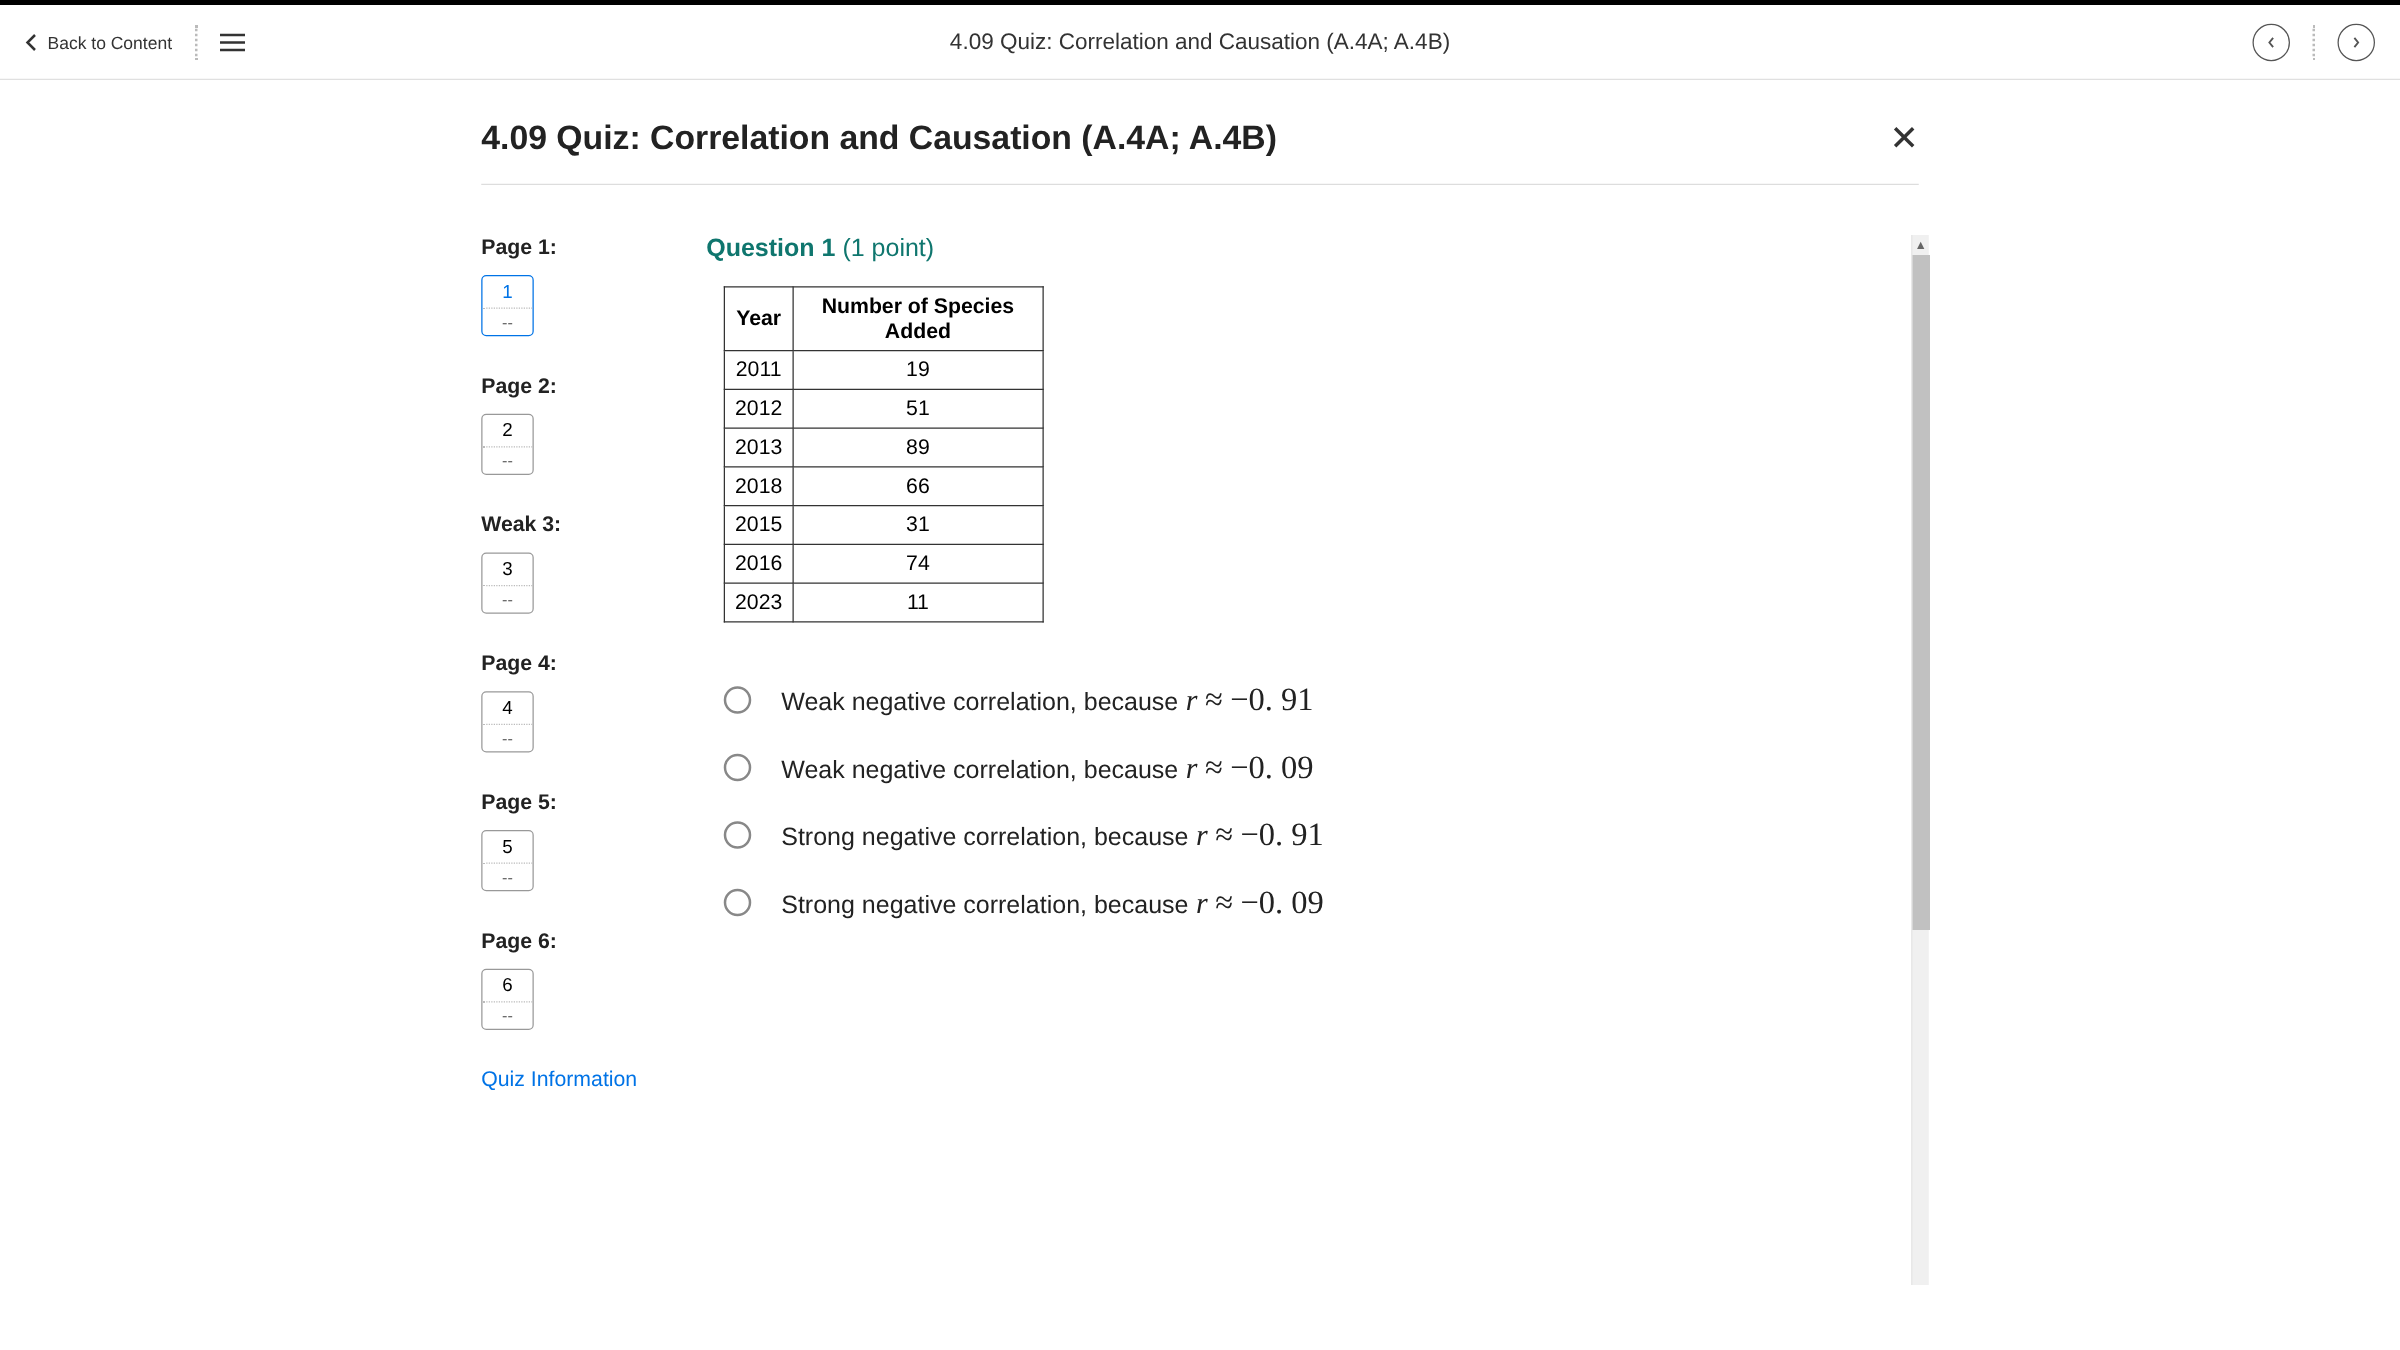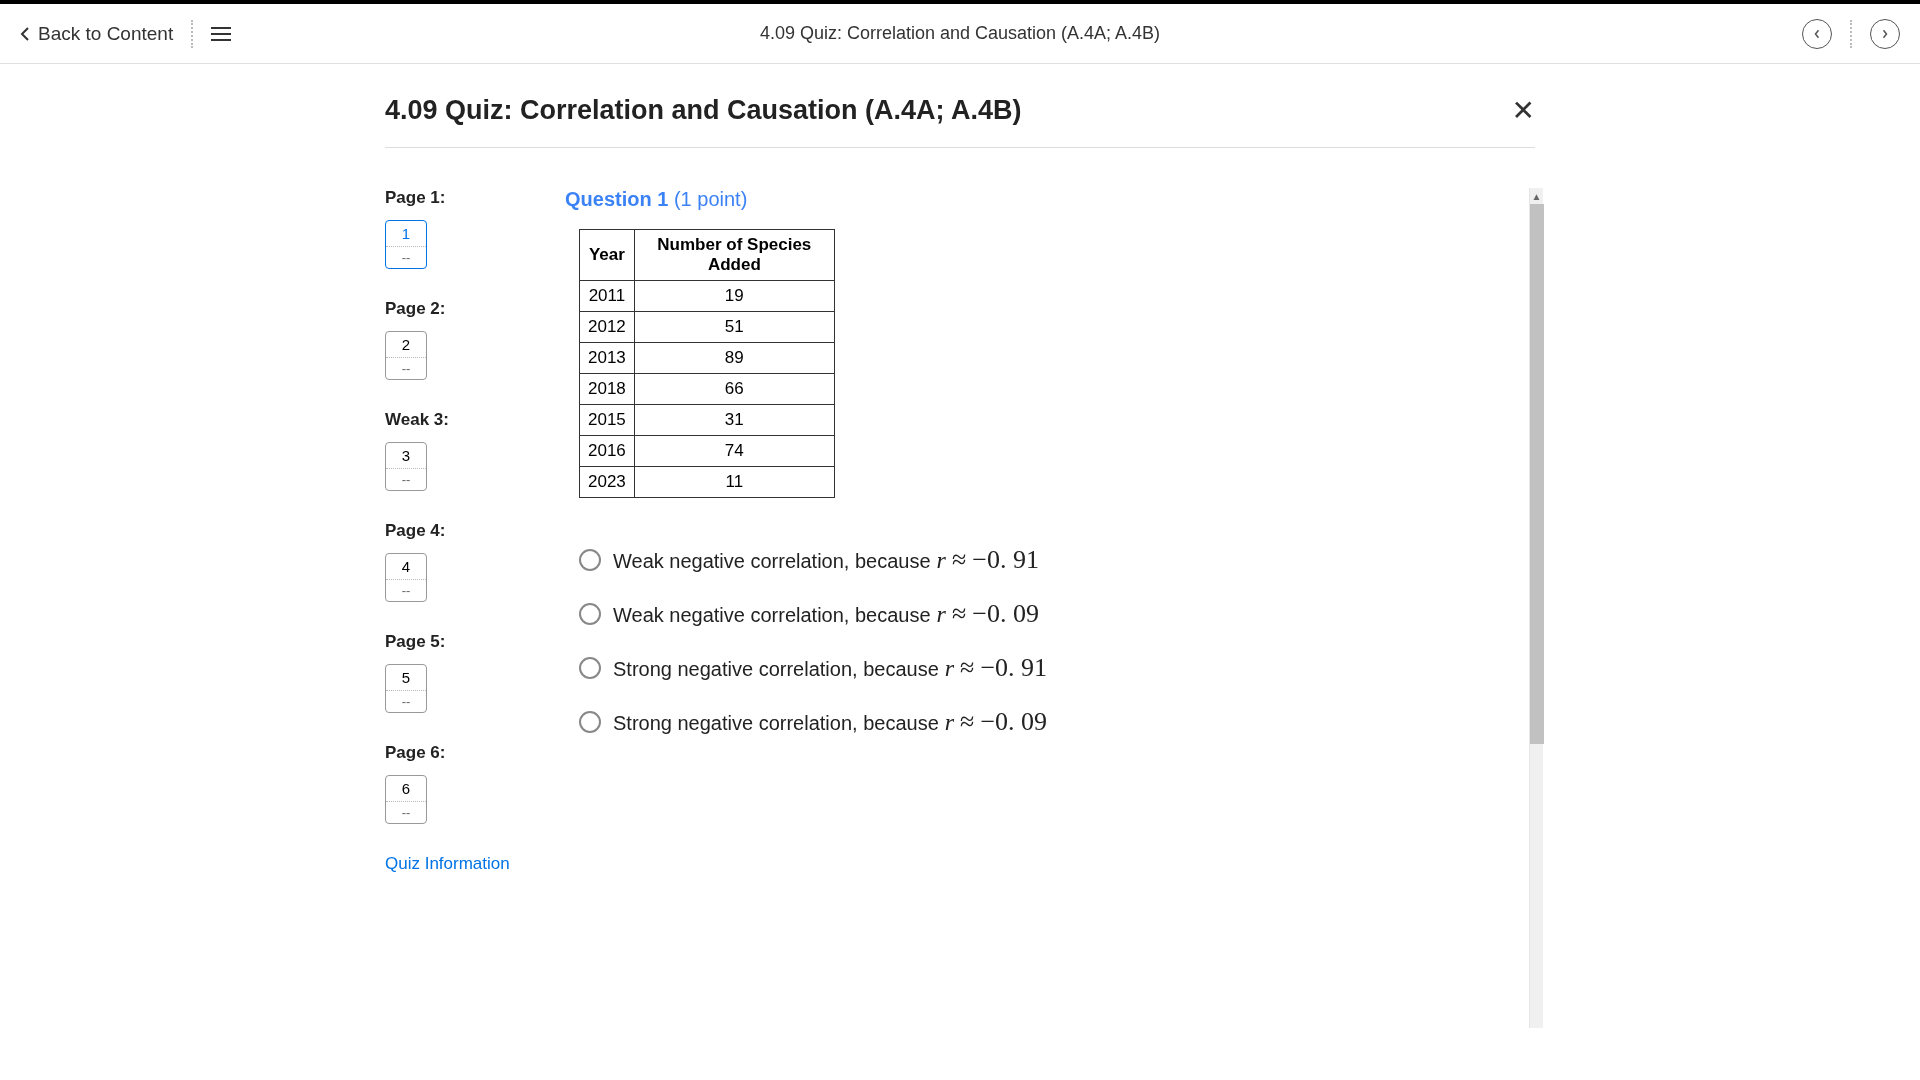--- a/index.html
+++ b/index.html
@@ -15,21 +15,21 @@
   border-top: 4px solid #000;
   border-bottom: 1px solid #e0e0e0;
   display: flex;
   align-items: center;
   padding: 0 20px;
   position: relative;
 }
 .back-link {
   display: flex;
   align-items: center;
-  font-size: 19px;
+  font-size: 14px;
   color: #333;
   cursor: pointer;
   gap: 8px;
 }
 .divider-v {
   height: 28px;
   border-left: 2px dotted #bbb;
   margin: 0 18px;
 }
 .hamburger {
@@ -137,21 +137,21 @@
 }
 .content {
   flex: 1;
   padding-right: 40px;
   height: 840px;
   overflow-y: auto;
 }
 .question-header {
   font-size: 20px;
   margin-bottom: 18px;
-  color: #3b82f6;
+  color: #0f766e;
 }
 .question-header strong { font-weight: 700; }
 .question-text {
   font-size: 20px;
   line-height: 1.5;
   color: #222;
   margin-bottom: 35px;
   padding-left: 14px;
 }
 .table-title {
@@ -182,21 +182,21 @@
   font-size: 20px;
   line-height: 1.5;
   color: #222;
   margin-bottom: 28px;
   padding-left: 14px;
 }
 .option {
   display: flex;
   align-items: center;
   padding: 12px 0 12px 14px;
-  gap: 12px;
+  gap: 24px;
   cursor: pointer;
 }
 .radio {
   width: 22px;
   height: 22px;
   border: 2px solid #888;
   border-radius: 50%;
   flex-shrink: 0;
 }
 .option-text {

